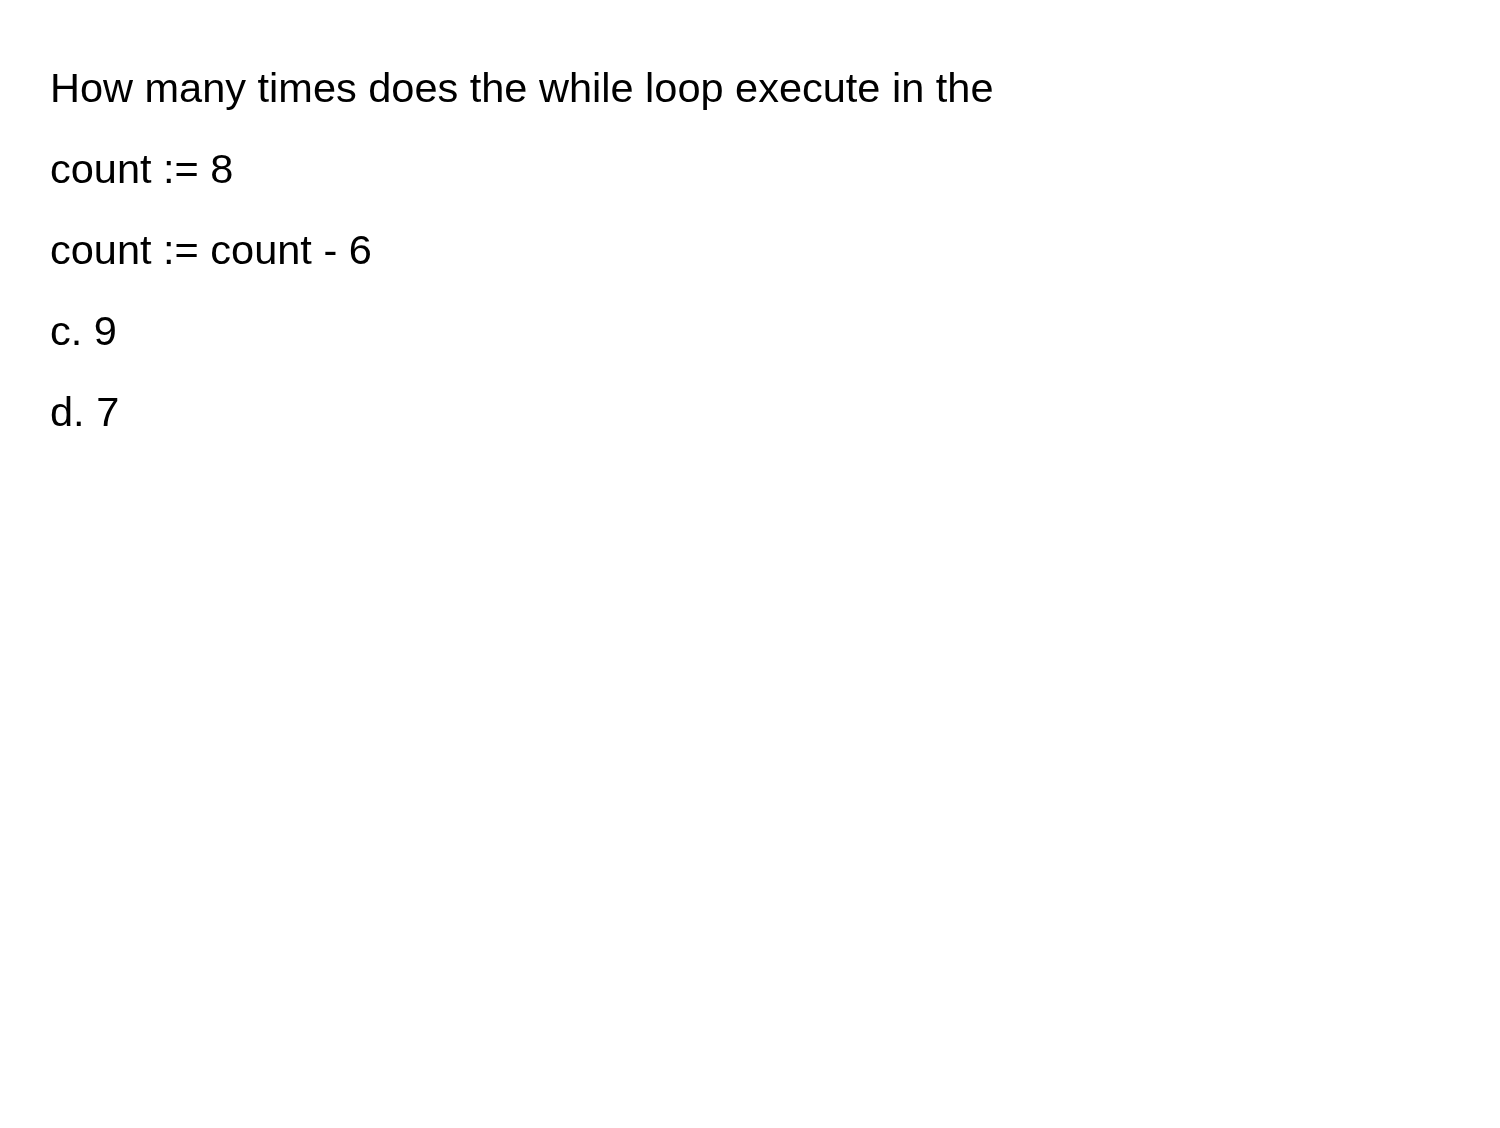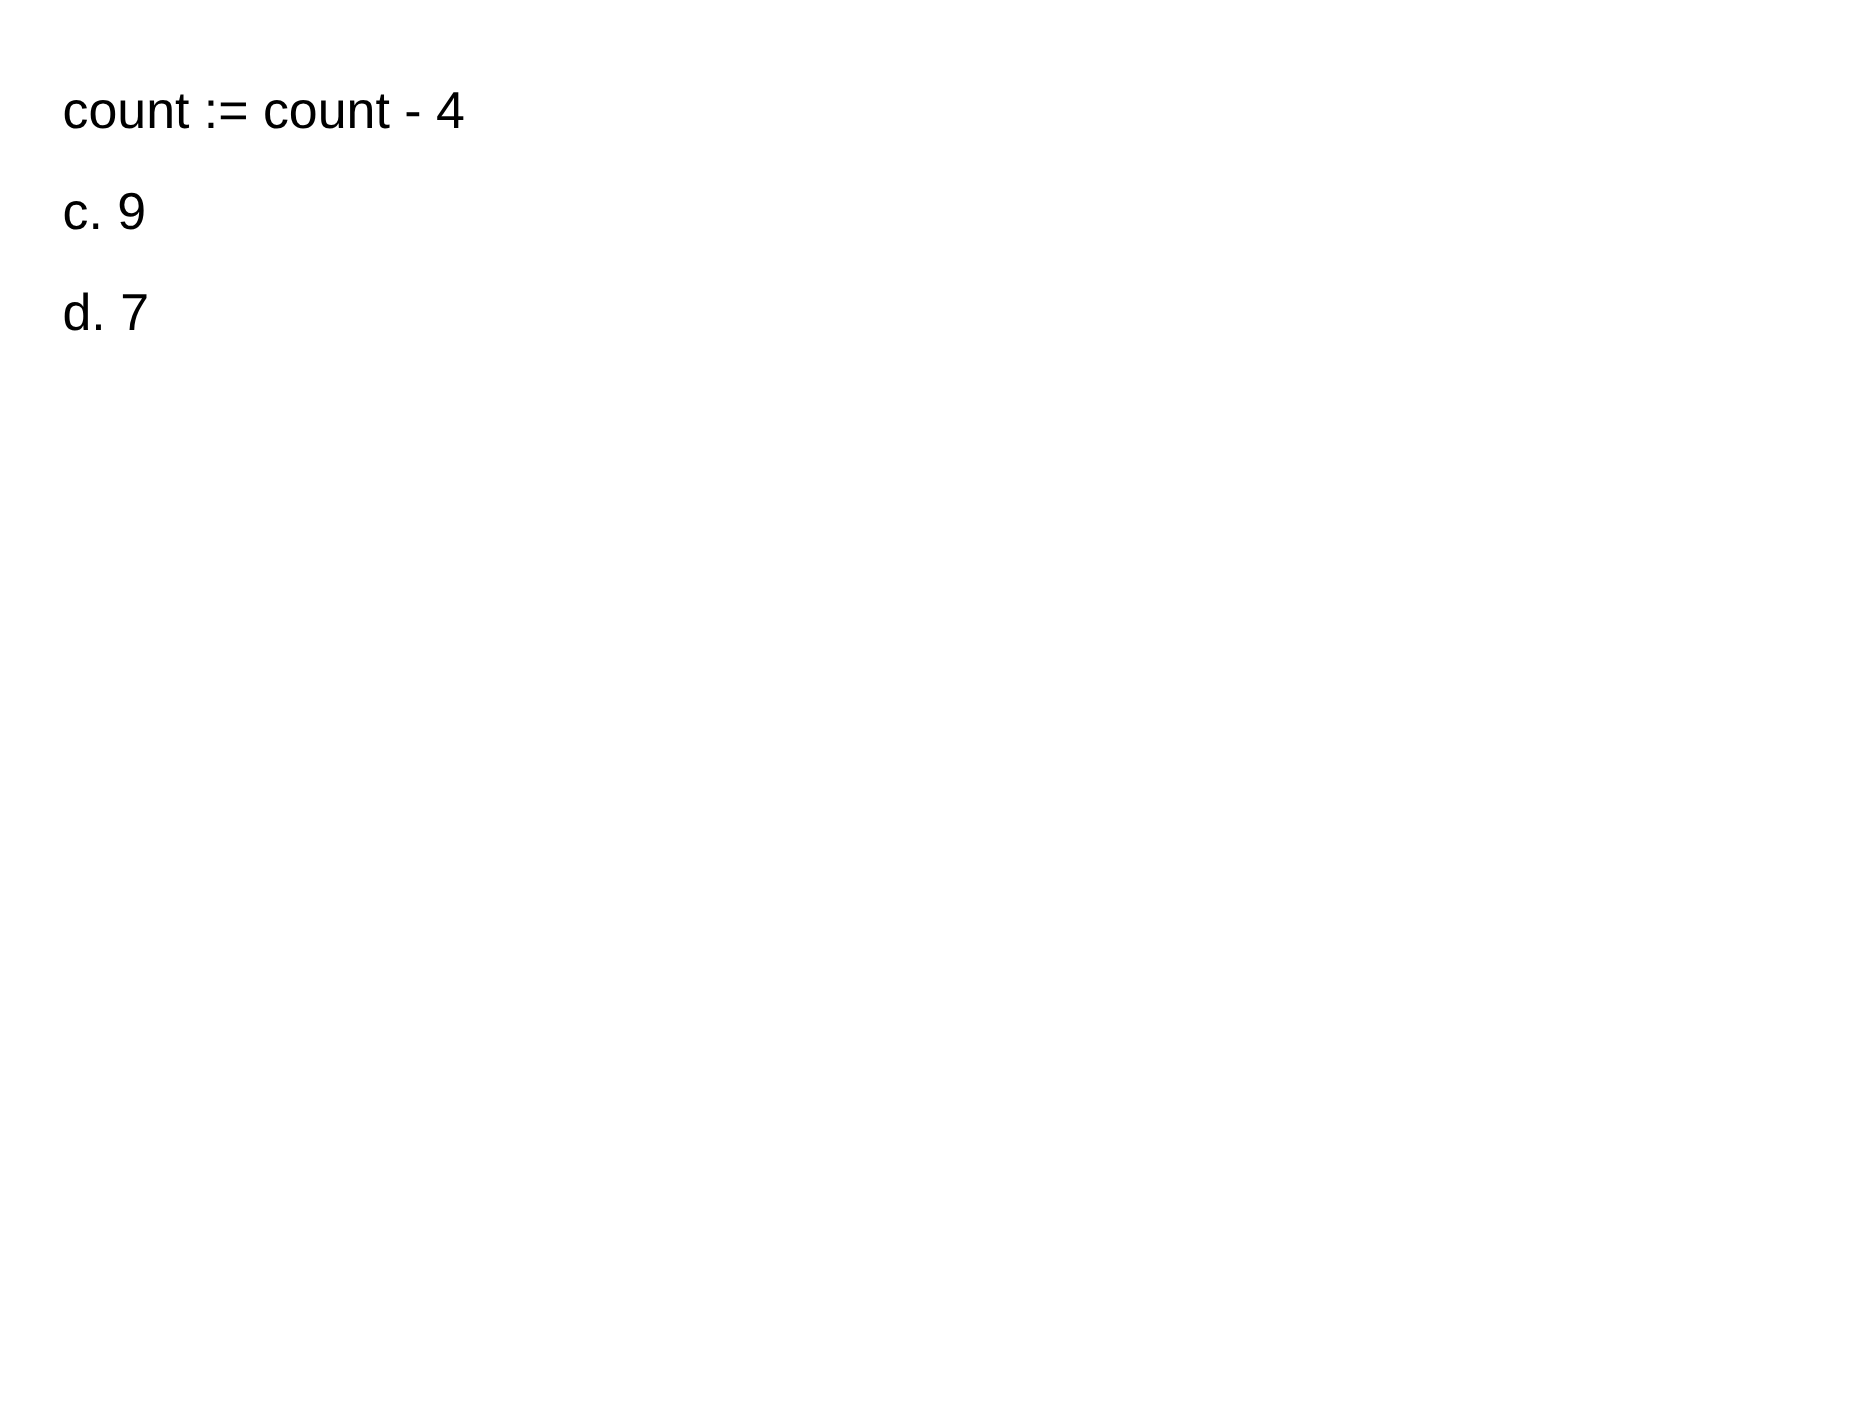--- a/index.html
+++ b/index.html
@@ -20,16 +20,18 @@
       color: #000000;
     }
     .line {
       display: block;
     }
   </style>
 </head>
 <body>
 
 <div class="content">
-  <span class="line">count := count - 4</span>
+  <span class="line">How many times does the while loop execute in the</span>
+  <span class="line">count := 8</span>
+  <span class="line">count := count - 6</span>
   <span class="line">c. 9</span>
   <span class="line">d. 7</span>
 </div>
 
 </body></html>

